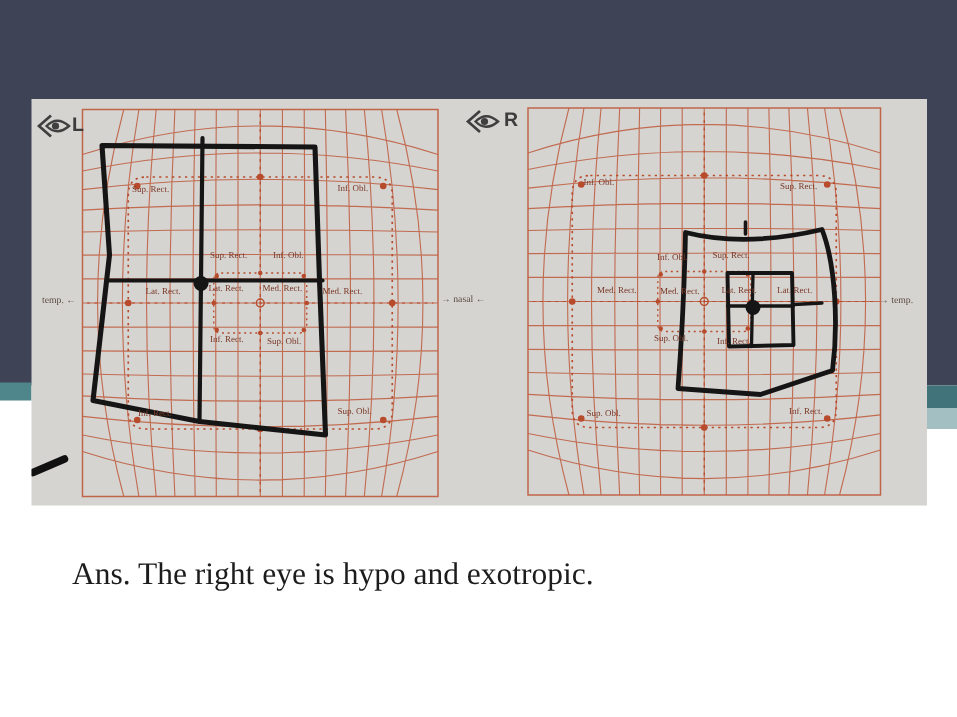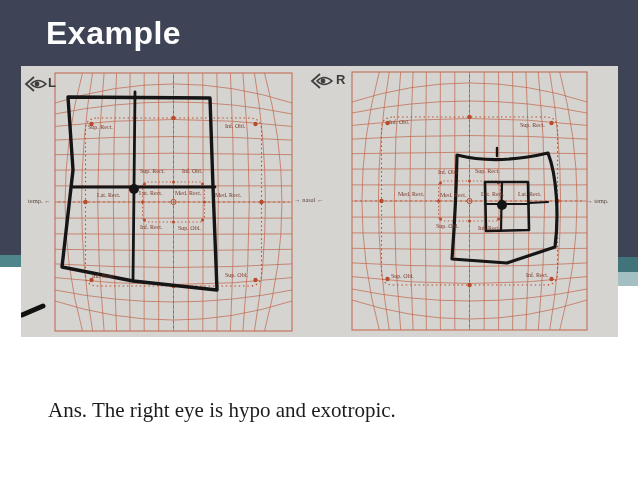--- a/index.html
+++ b/index.html
@@ -10,32 +10,31 @@
   .teal-right{position:absolute;left:617px;top:257px;width:21px;height:15px;background:#40737a;}
   .teal-right2{position:absolute;left:617px;top:272px;width:21px;height:14px;background:#a3bfc1;}
   .title{position:absolute;left:46px;top:15px;font-size:32px;font-weight:700;letter-spacing:0.5px;color:#fdfdfd;}
   .figure{position:absolute;left:21px;top:66px;width:597px;height:271px;background:#d6d4d1;}
   .figure svg{position:absolute;left:0;top:0;}
   .mlabel{position:absolute;font-family:"Liberation Serif",serif;font-size:6px;color:#7a3a2a;white-space:nowrap;line-height:6px;}
   .axis{position:absolute;font-family:"Liberation Serif",serif;font-size:6.5px;color:#5d4a42;white-space:nowrap;line-height:7px;}
   .eyeicon{position:absolute;}
   .eyeletter{position:absolute;font-size:13px;font-weight:700;color:#3c3c3c;line-height:13px;}
   .question{position:absolute;left:23px;top:340px;font-family:"Liberation Serif",serif;font-size:21px;color:#1c1c1c;line-height:28px;}
-  .answer{position:absolute;left:48px;top:368px;font-family:"Liberation Serif",serif;font-size:21px;color:#1c1c1c;line-height:28px;margin-top:28px;}
+  .answer{position:absolute;left:48px;top:368px;font-family:"Liberation Serif",serif;font-size:21px;color:#1c1c1c;line-height:28px;}
 </style>
 </head>
 <body>
 
 <div class="slide">
   <div class="band"></div>
   <div class="teal-left"></div>
   <div class="teal-right"></div>
   <div class="teal-right2"></div>
 
-  <div class="title">Example</div>
 
   <div class="figure">
     <svg id="hess-svg" width="597" height="271" viewBox="0 0 597 271">
         <path d="M61.5 7.0 Q26.6 136 61.5 265.0 M34.0 37.0 Q152.5 -1.1 271.0 37.0 M71.6 7.0 Q49.6 136 71.6 265.0 M34.0 48.0 Q152.5 24.0 271.0 48.0 M83.1 7.0 Q70.3 136 83.1 265.0 M34.0 60.4 Q152.5 46.6 271.0 60.4 M95.6 7.0 Q89.1 136 95.6 265.0 M34.0 74.1 Q152.5 67.0 271.0 74.1 M109.1 7.0 Q106.3 136 109.1 265.0 M34.0 88.7 Q152.5 85.7 271.0 88.7 M123.2 7.0 Q122.4 136 123.2 265.0 M34.0 104.1 Q152.5 103.2 271.0 104.1 M137.7 7.0 Q137.6 136 137.7 265.0 M34.0 119.9 Q152.5 119.8 271.0 119.9 M152.5 7.0 Q152.5 136 152.5 265.0 M34.0 136.0 Q152.5 136.0 271.0 136.0 M167.3 7.0 Q167.4 136 167.3 265.0 M34.0 152.1 Q152.5 152.2 271.0 152.1 M181.8 7.0 Q182.6 136 181.8 265.0 M34.0 167.9 Q152.5 168.8 271.0 167.9 M195.9 7.0 Q198.7 136 195.9 265.0 M34.0 183.3 Q152.5 186.3 271.0 183.3 M209.4 7.0 Q215.9 136 209.4 265.0 M34.0 197.9 Q152.5 205.0 271.0 197.9 M221.9 7.0 Q234.7 136 221.9 265.0 M34.0 211.6 Q152.5 225.4 271.0 211.6 M233.4 7.0 Q255.4 136 233.4 265.0 M34.0 224.0 Q152.5 248.0 271.0 224.0 M243.5 7.0 Q278.4 136 243.5 265.0 M34.0 235.0 Q152.5 273.1 271.0 235.0 " stroke="#c0654a" fill="none" stroke-width="0.75" opacity="0.95"></path>
         <rect x="34" y="7" width="237" height="258" stroke="#c0654a" fill="none" stroke-width="1"></rect>
         <path d="M76.5 52 H228.5 Q240.5 52 240.5 64 V208 Q240.5 220 228.5 220 H76.5 Q64.5 220 64.5 208 V64 Q64.5 52 76.5 52 Z" stroke="#b84b2c" fill="none" stroke-width="1.1" stroke-dasharray="1.5 2.8"></path>
         <path d="M126.5 116 H178.5 Q183.5 116 183.5 121 V151 Q183.5 156 178.5 156 H126.5 Q121.5 156 121.5 151 V121 Q121.5 116 126.5 116 Z" stroke="#b84b2c" fill="none" stroke-width="0.9" stroke-dasharray="1.3 2.4"></path>
         <circle cx="152.5" cy="52" r="2.2" fill="#b84b2c"></circle>
         <circle cx="152.5" cy="220" r="2.2" fill="#b84b2c"></circle>
         <circle cx="64.5" cy="136" r="2.2" fill="#b84b2c"></circle>

